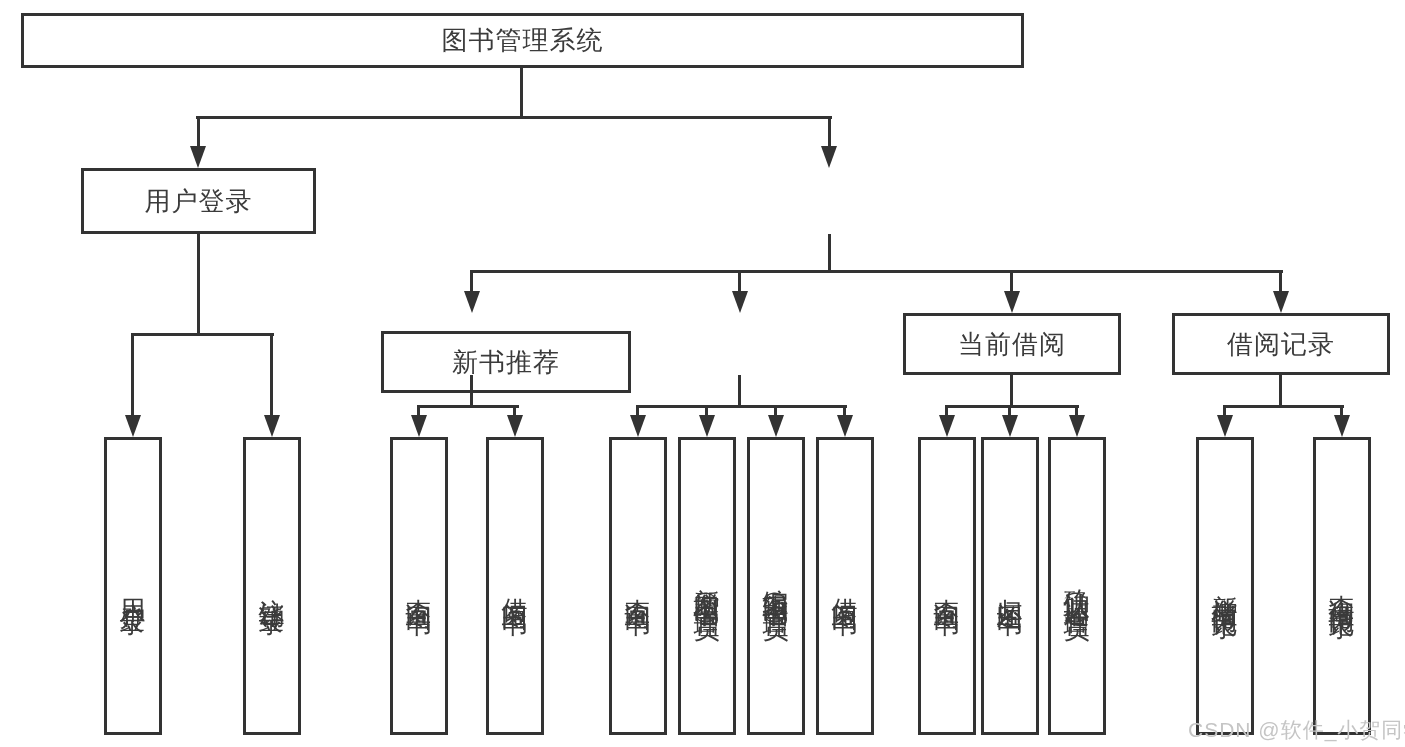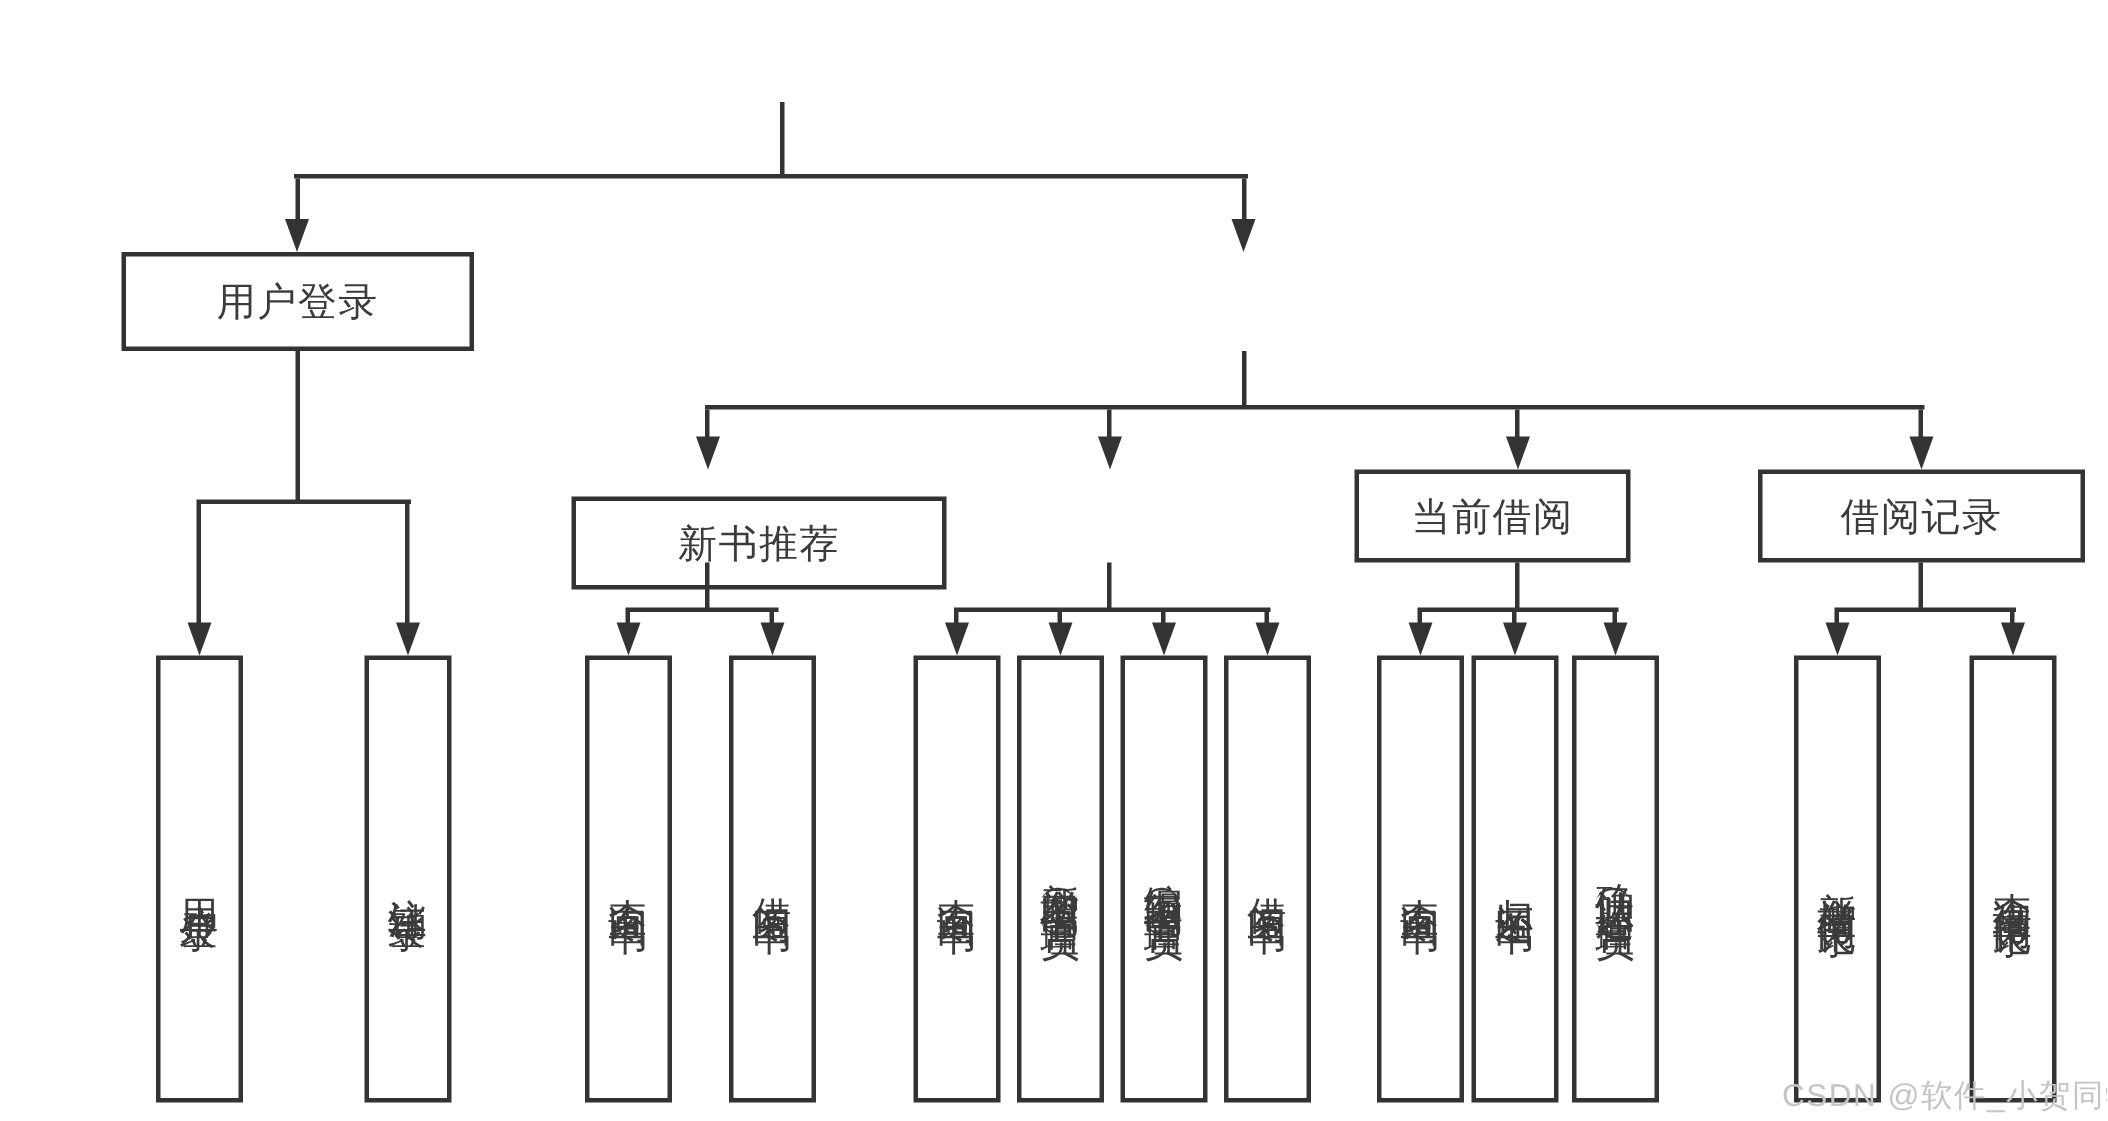--- a/index.html
+++ b/index.html
@@ -28,20 +28,23 @@
   .watermark {
     position:absolute; left:1188px; top:716px; font-size:21px;
     color:#c5c5c5; white-space:nowrap; z-index:5; letter-spacing:1px;
   }
 </style>
 </head>
 <body>
 
 <div id="stage">
 
+  <div class="box" style="left:21px; top:13px; width:1003px; height:55px;">
+    <span class="hlabel">图书管理系统</span>
+  </div>
 
   <div class="vline" style="left:520px; top:68px; height:49px;"></div>
   <div class="hline" style="left:196px; top:116px; width:636px;"></div>
   <div class="vline" style="left:197px; top:119px; height:29px;"></div>
   <div class="vline" style="left:828px; top:119px; height:29px;"></div>
   <div class="arrow" style="left:190px; top:146px;"></div>
   <div class="arrow" style="left:821px; top:146px;"></div>
 
   <div class="box" style="left:81px; top:168px; width:235px; height:66px;">
     <span class="hlabel">用户登录</span>
@@ -61,21 +64,21 @@
   <div class="vline" style="left:1010px; top:273px; height:20px;"></div>
   <div class="vline" style="left:1279px; top:273px; height:20px;"></div>
   <div class="arrow" style="left:464px; top:291px;"></div>
   <div class="arrow" style="left:732px; top:291px;"></div>
   <div class="arrow" style="left:1004px; top:291px;"></div>
   <div class="arrow" style="left:1273px; top:291px;"></div>
 
   <div class="box" style="left:361px; top:331px; width:250px; height:62px;margin-left:20px;">
     <span class="hlabel">新书推荐</span>
   </div>
-  <div class="box" style="left:903px; top:313px; width:184px; height:62px;">
+  <div class="box" style="left:903px; top:313px; width:218px; height:62px;">
     <span class="hlabel">当前借阅</span>
   </div>
   <div class="box" style="left:1172px; top:313px; width:218px; height:62px;">
     <span class="hlabel">借阅记录</span>
   </div>
 
   <div class="vline" style="left:470px; top:375px; height:32px;"></div>
   <div class="hline" style="left:417px; top:405px; width:102px;"></div>
   <div class="vline" style="left:417px; top:408px; height:10px;"></div>
   <div class="vline" style="left:513px; top:408px; height:10px;"></div>

